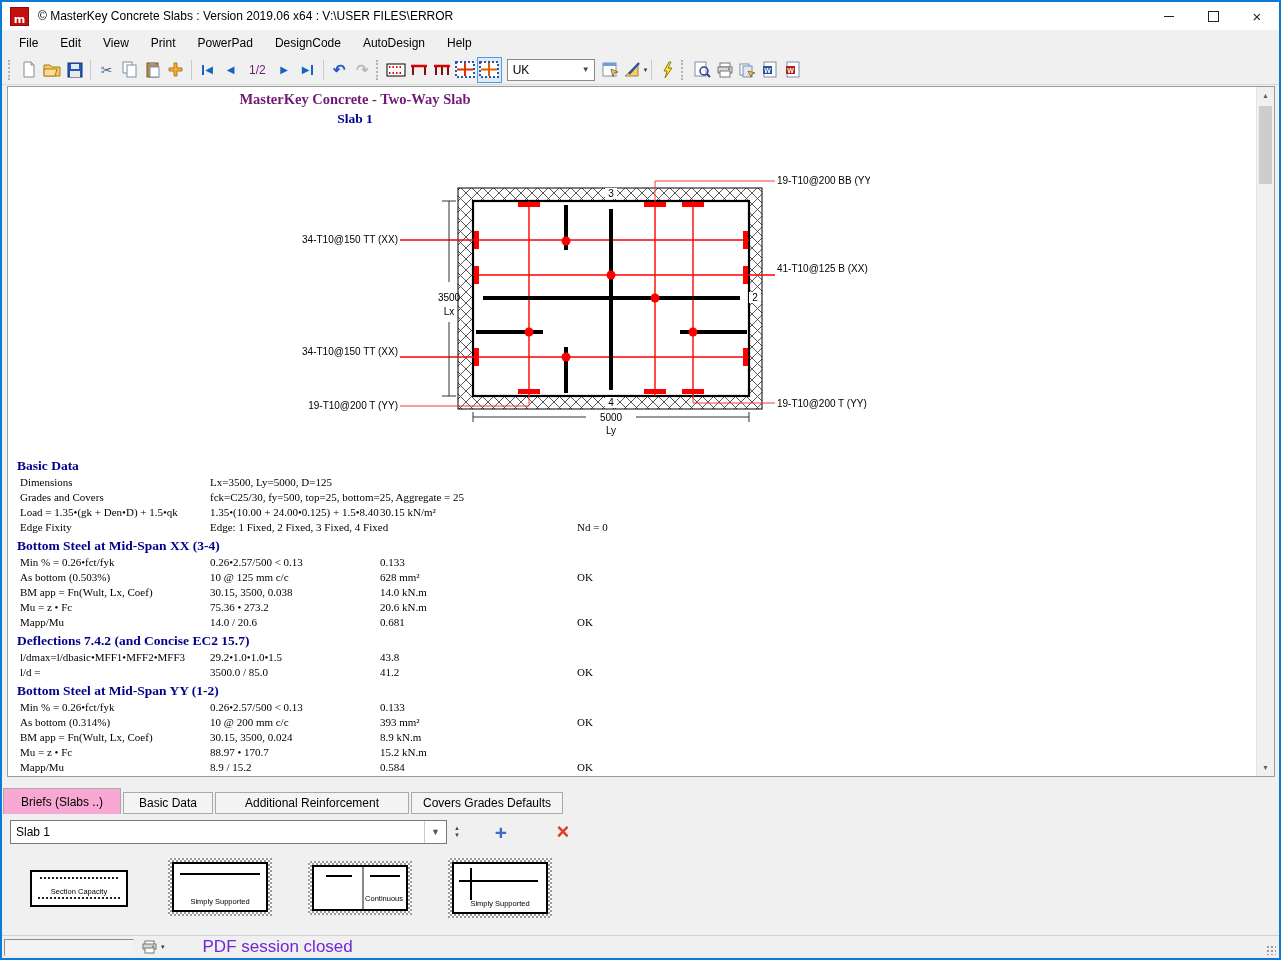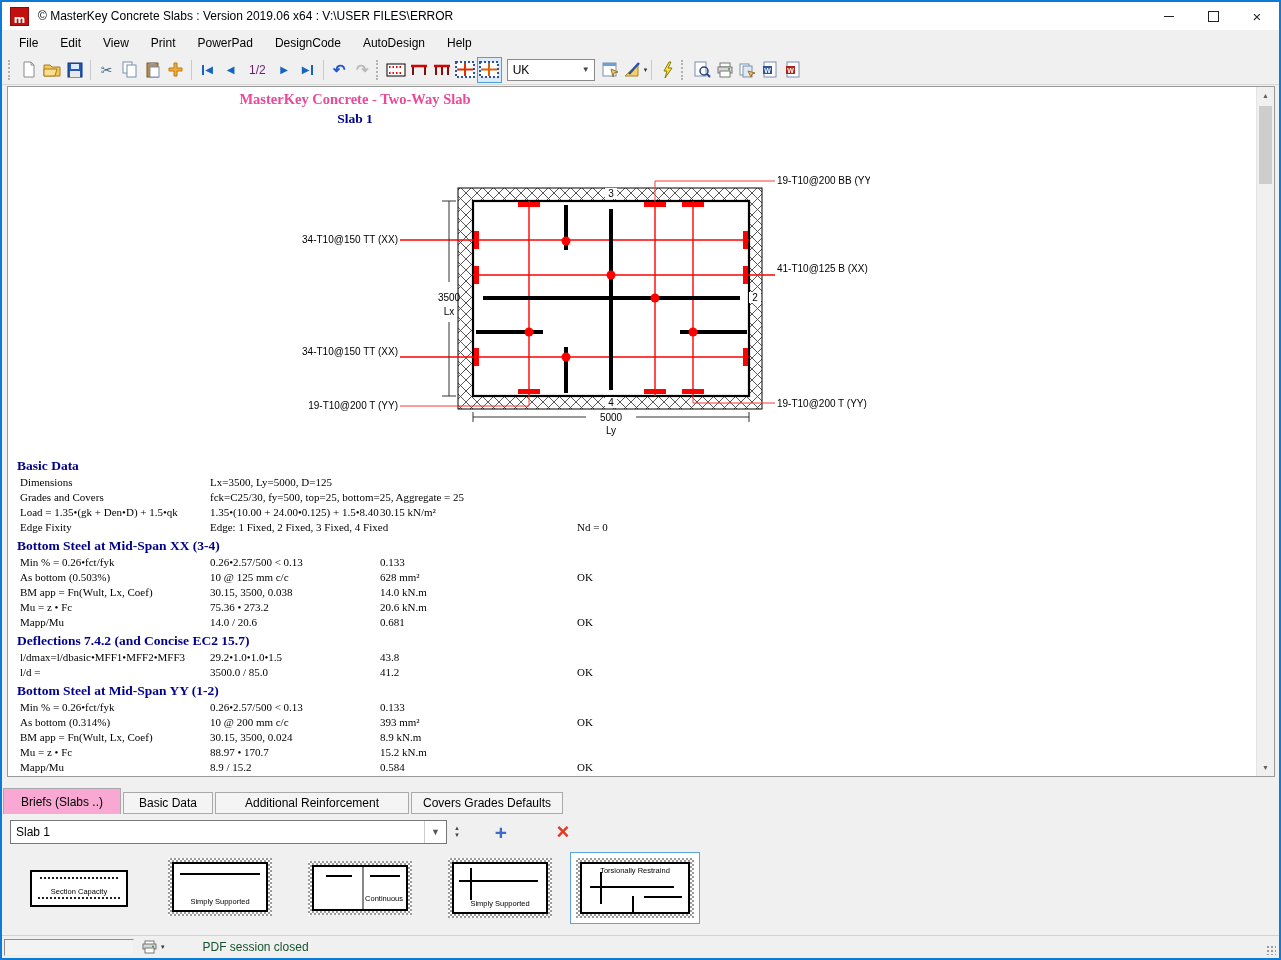--- a/index.html
+++ b/index.html
@@ -37,21 +37,21 @@
   .combo .val{flex:1;padding-left:5px;font-size:12px;}
   .combo .arr{width:16px;text-align:center;font-size:8px;color:#444;}
   .ddarrow{font-size:7px;color:#333;margin-left:1px;}
   
   .docarea{position:absolute;left:5px;right:4px;top:84px;height:691px;background:#fff;border:1px solid #9a9a9a;box-sizing:border-box;}
   .scrollbar{position:absolute;top:0;right:0;bottom:0;width:17px;background:#f0f0f0;border-left:1px solid #e4e4e4;}
   .sb-btn{position:absolute;left:0;width:17px;height:17px;text-align:center;font-size:7px;color:#606060;line-height:17px;}
   .sb-up{top:0;} .sb-down{bottom:0;}
   .sb-thumb{position:absolute;top:19px;left:2px;width:13px;height:78px;background:#cdcdcd;}
   .report-title{position:absolute;left:0;top:4px;width:694px;text-align:center;
-    font-family:"Liberation Serif",serif;font-weight:bold;font-size:14.5px;color:#ec4899;}
+    font-family:"Liberation Serif",serif;font-weight:bold;font-size:14.5px;color:#701a75;}
   .report-subtitle{position:absolute;left:0;top:24px;width:694px;text-align:center;
     font-family:"Liberation Serif",serif;font-weight:bold;font-size:13.5px;color:#00008b;}
   svg.diagram{position:absolute;left:282px;top:73px;}
   .report-body{position:absolute;left:2px;top:368px;width:680px;}
   .sec-heading{font-family:"Liberation Serif",serif;font-weight:bold;font-size:13.5px;color:#00008b;
     height:16px;line-height:16px;margin-top:3px;margin-bottom:1px;padding-left:7px;white-space:nowrap;}
   .rrow{display:grid;grid-template-columns:190px 170px 130px auto;height:15px;line-height:15px;
     padding-left:10px;font-family:"Liberation Serif",serif;font-size:11px;color:#000;}
   .rrow span{white-space:nowrap;}
   .c3{text-align:left;}
@@ -76,21 +76,21 @@
   
   .thumb-frame{position:absolute;}
   .hatchwrap{padding:4px;background:conic-gradient(#9a9a9a 25%,#fff 0 50%,#9a9a9a 0 75%,#fff 0) 0 0/4px 4px;}
   .card{position:relative;background:#fff;border:2px solid #000;box-sizing:border-box;overflow:hidden;}
   .cap{position:absolute;width:100%;text-align:center;font-size:7.5px;color:#000;font-family:"Liberation Sans",sans-serif;}
   .ln{position:absolute;background:#000;}
   .sel-frame{border:1px solid #58a6dc;background:#fff;padding:5px;}
   
   .statusbar{position:absolute;left:0;right:0;bottom:0;height:22px;background:#f0f0f0;border-top:1px solid #d2d2d2;display:flex;align-items:center;}
   .progress{width:128px;height:15px;margin-left:2px;background:#f3f3f3;border:1px solid;border-color:#8e8e8e #eee #eee #8e8e8e;}
-  .status-msg{font-size:12px;color:#14532d;margin-left:38px;}
+  .status-msg{font-size:17px;color:#6d28d9;margin-left:38px;}
   .gripdots{position:absolute;right:3px;bottom:3px;width:10px;height:10px;
     background:radial-gradient(#9a9a9a 1px,transparent 1.2px) 0 0/4px 4px;}
 </style>
 </head>
 <body>
 
 <div class="window">
 
   <div class="titlebar">
     <div class="app-icon">m</div>
@@ -538,31 +538,20 @@
     </div>
 
     <div class="thumb-frame hatchwrap" style="left:446px;top:81px;">
       <div class="card" style="width:96px;height:52px;">
         <div class="ln" style="left:16px;top:4px;height:32px;width:2px;"></div>
         <div class="ln" style="left:5px;right:8px;top:16px;height:2px;"></div>
         <div class="cap" style="bottom:4px;">Simply Supported</div>
       </div>
     </div>
 
-    <div class="thumb-frame sel-frame" style="left:568px;top:75px;">
-      <div class="hatchwrap">
-        <div class="card" style="width:110px;height:52px;">
-          <div class="cap" style="top:2px;">Torsionally Restraind</div>
-          <div class="ln" style="left:18px;top:8px;height:32px;width:2px;"></div>
-          <div class="ln" style="left:8px;right:14px;top:22px;height:2px;"></div>
-          <div class="ln" style="left:62px;right:6px;top:32px;height:2px;"></div>
-          <div class="ln" style="left:50px;top:32px;height:18px;width:2px;"></div>
-        </div>
-      </div>
-    </div>
   </div>
 
   <div class="statusbar">
     <div class="progress"></div>
     <svg width="15" height="14" style="margin-left:8px;">
         <rect x="3" y="1" width="9" height="4" fill="#fff" stroke="#777"></rect>
         <rect x="1" y="4" width="13" height="5" fill="#d8d8d8" stroke="#777"></rect>
         <rect x="3" y="8" width="9" height="5" fill="#fff" stroke="#777"></rect>
         <circle cx="11" cy="6.5" r="1" fill="#3a9a3a"></circle>
       </svg>

